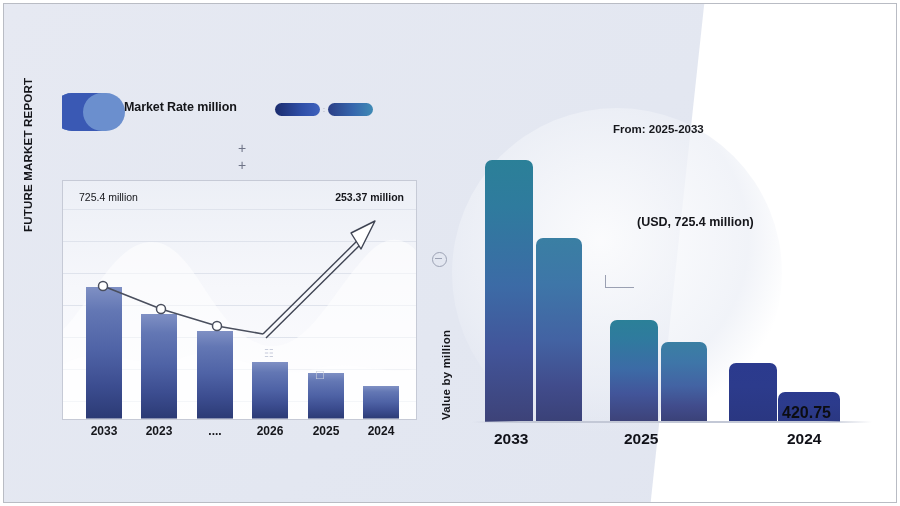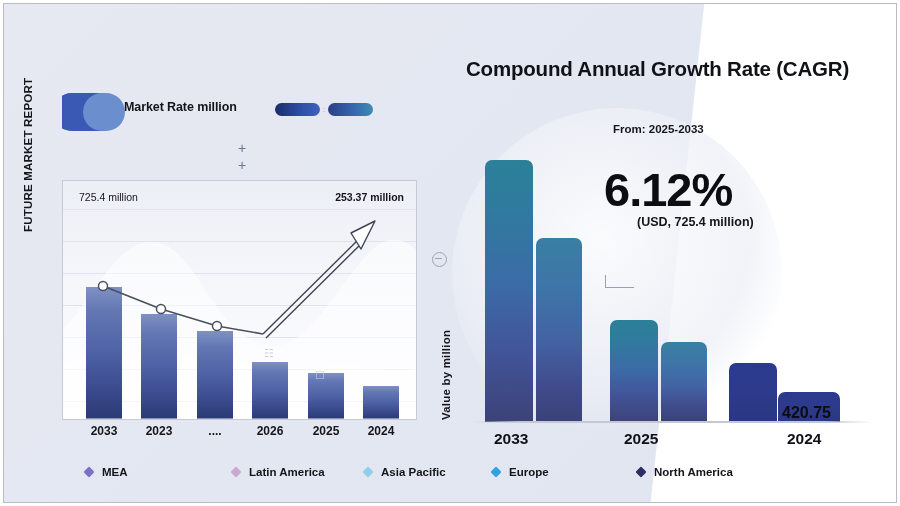--- a/index.html
+++ b/index.html
@@ -221,58 +221,34 @@
 
   <div class="axis-labels">
     <span style="left:19px;  width:46px;">2033</span>
     <span style="left:74px;  width:46px;">2023</span>
     <span style="left:130px; width:46px;">....</span>
     <span style="left:185px; width:46px;">2026</span>
     <span style="left:241px; width:46px;">2025</span>
     <span style="left:296px; width:46px;">2024</span>
   </div>
 
-  <div class="right-title">Compound Annual Growth Rate (CAGR)</div>
   <div class="right-sub">From: 2025-2033</div>
-  <div class="cagr-value">6.12%</div>
   <div class="cagr-note">(USD, 725.4 million)</div>
 
   <div class="notch"></div>
 
   <div class="rbar teal" style="left:485px; top:160px; width:48px;  height:262px;"></div>
   <div class="rbar teal2" style="left:536px; top:238px; width:46px;  height:184px;"></div>
 
   <div class="rbar teal" style="left:610px; top:320px; width:48px;  height:102px;"></div>
   <div class="rbar teal2" style="left:661px; top:342px; width:46px;  height:80px;"></div>
 
   <div class="rbar navy" style="left:729px; top:363px; width:48px;  height:59px;"></div>
   <div class="rbar navy" style="left:778px; top:392px; width:62px;  height:30px;"></div>
 
   <div class="rbaseline"></div>
   <div class="rvalue">420.75</div>
 
   <div class="rx-label" style="left:494px;top:430px;">2033</div>
   <div class="rx-label" style="left:624px;top:430px;">2025</div>
   <div class="rx-label" style="left:787px;top:430px;">2024</div>
 
-  <div class="legend">
-    <div class="legend-item" style="width:147px">
-      <div class="diamond" style="background:#7b72c4"></div>
-      <span>MEA</span>
-    </div>
-    <div class="legend-item" style="width:132px">
-      <div class="diamond" style="background:#c9a9d4"></div>
-      <span>Latin America</span>
-    </div>
-    <div class="legend-item" style="width:128px">
-      <div class="diamond" style="background:#8ecdec"></div>
-      <span>Asia Pacific</span>
-    </div>
-    <div class="legend-item" style="width:145px">
-      <div class="diamond" style="background:#2fa3e8"></div>
-      <span>Europe</span>
-    </div>
-    <div class="legend-item">
-      <div class="diamond" style="background:#2b2f63"></div>
-      <span>North America</span>
-    </div>
-  </div>
 </div>
 
 </body></html>

